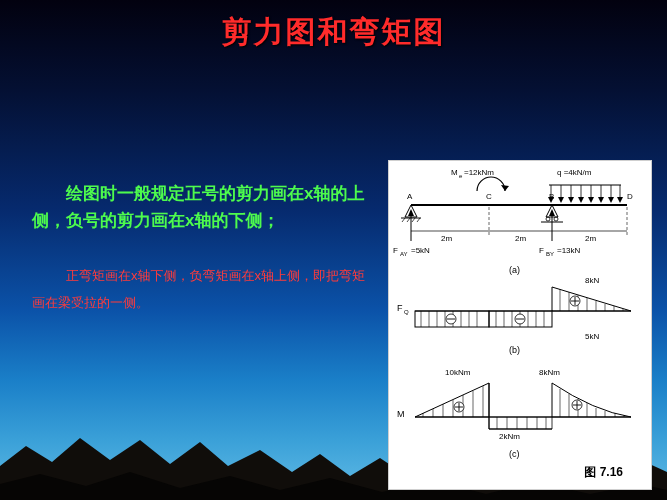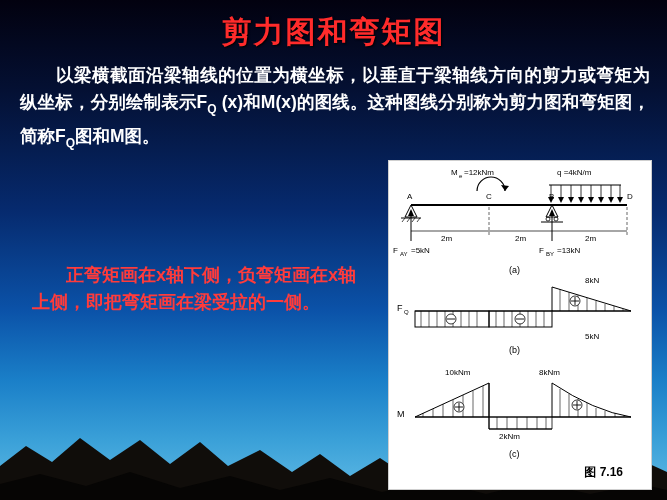--- a/index.html
+++ b/index.html
@@ -66,23 +66,23 @@
     line-height: 27px;
     font-weight: bold;
     text-indent: 34px;
   }
   .block-red {
     position: absolute;
     top: 262px;
     left: 32px;
     width: 340px;
     color: #ff3b3b;
-    font-size: 18px;
+    font-size: 13px;
     line-height: 27px;
-    font-weight: bold;
+    font-weight: normal;
     text-indent: 34px;
   }
   .figure {
     position: absolute;
     left: 388px;
     top: 160px;
     width: 262px;
     height: 328px;
     background: #ffffff;
     border: 1px solid #cfcfcf;
@@ -103,22 +103,22 @@
 
 <div id="slide">
 
   <svg class="mountains" viewBox="0 0 667 120" preserveAspectRatio="none">
     <path d="M0,120 L0,86 L26,66 L52,82 L80,58 L110,80 L140,60 L170,84 L200,62 L228,86 L260,70 L292,92 L320,74 L350,96 L380,78 L410,98 L444,76 L474,94 L506,72 L540,92 L570,74 L600,94 L632,76 L667,92 L667,120 Z" fill="#100d0a"></path>
     <path d="M0,120 L0,104 L40,94 L86,106 L130,92 L180,108 L230,96 L280,110 L330,98 L382,112 L432,100 L486,114 L536,102 L590,114 L640,104 L667,110 L667,120 Z" fill="#060504"></path>
   </svg>
 
   <div class="title">剪力图和弯矩图</div>
 
-  <div class="para"><span>以梁横截面沿梁轴线的位置为横坐标，以垂直于梁轴线方向的剪力或弯矩为纵坐标，分别绘制表示F</span><span class="sub">Q</span><span> (x)和M(x)的图线。这种图线分别称为剪力图和弯矩图，简称F</span><span class="sub">Q</span><span>图和M图。</span></div>
-
+
+  <div class="block-green">绘图时一般规定正号的剪力画在x轴的上侧，负号的剪力画在x轴的下侧；</div>
 
   <div class="block-red">正弯矩画在x轴下侧，负弯矩画在x轴上侧，即把弯矩画在梁受拉的一侧。</div>
 
   <div class="figure">
     <svg width="262" height="328" viewBox="0 0 262 328">
 
       <text x="62" y="14" font-size="8" font-family="Liberation Sans, sans-serif" fill="#000">M</text>
       <text x="70" y="17" font-size="6" font-family="Liberation Sans, sans-serif" fill="#000">e</text>
       <text x="75" y="14" font-size="8" font-family="Liberation Sans, sans-serif" fill="#000">=12kNm</text>
 

